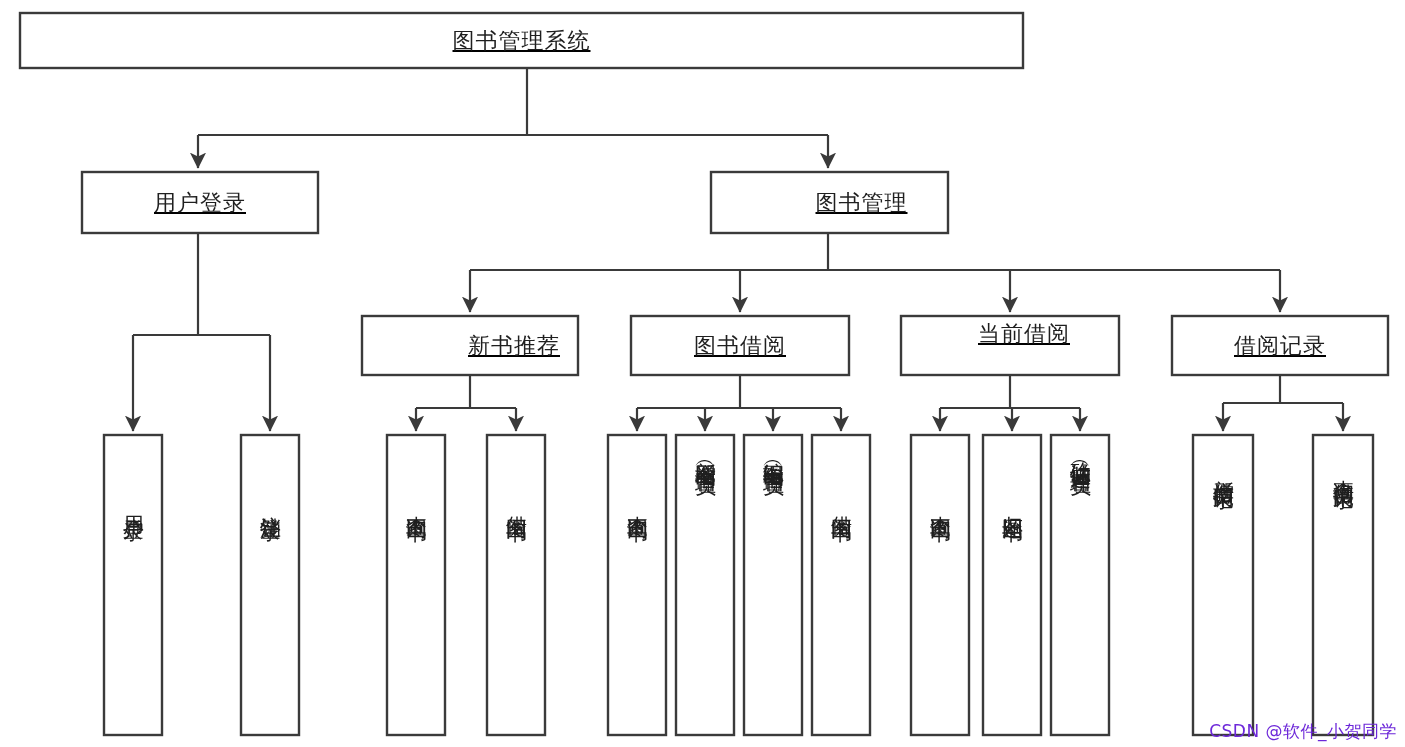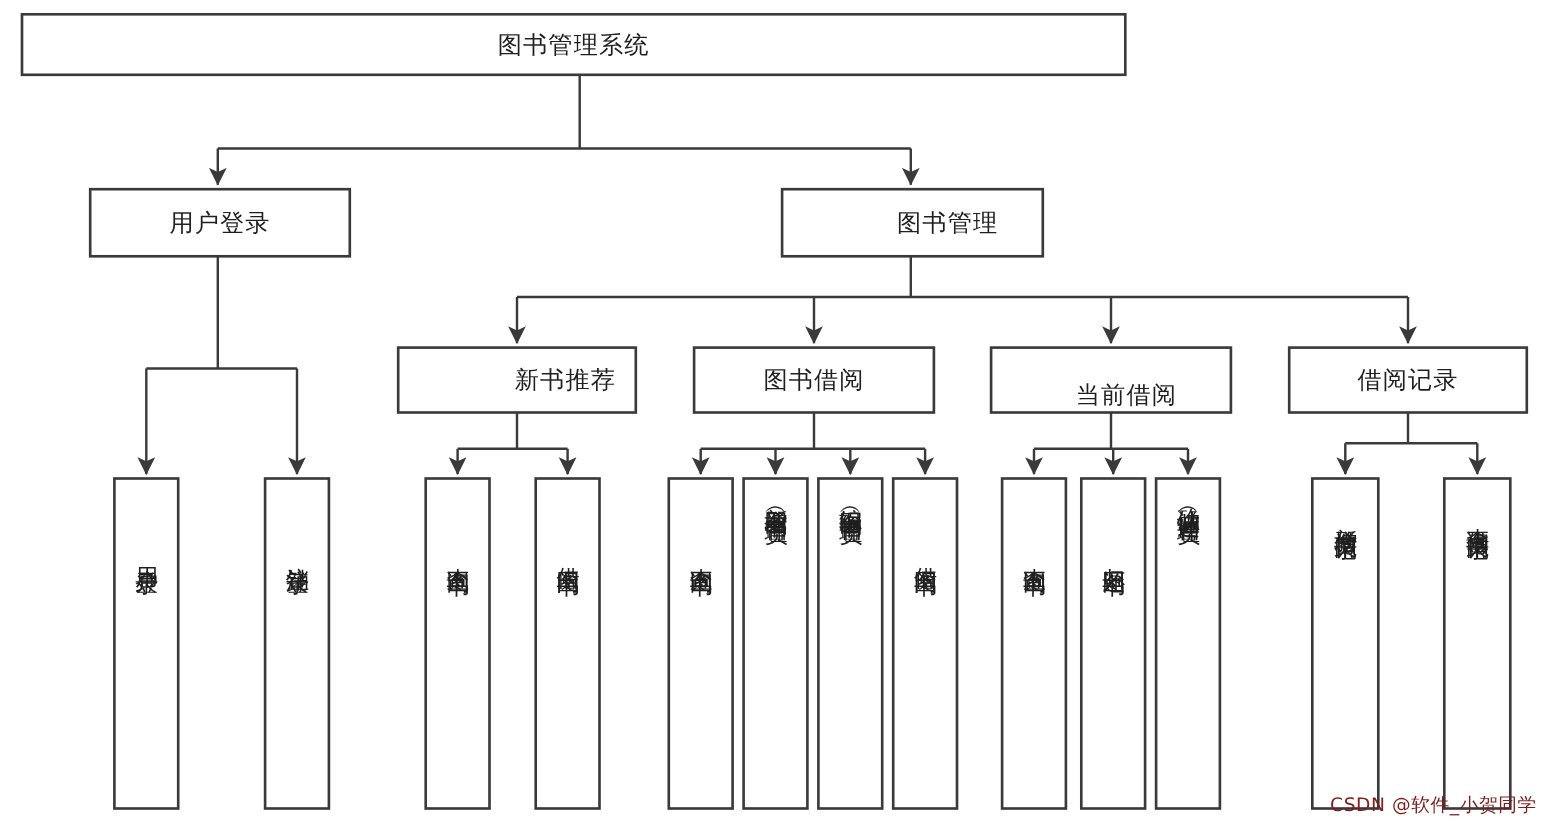--- a/index.html
+++ b/index.html
@@ -39,21 +39,21 @@
   .arrow-head {
     fill: #3a3a3a;
     stroke: none;
   }
   .watermark {
     position: absolute;
     right: 8px;
     bottom: 4px;
     font-family: "DejaVu Sans", "Liberation Sans", sans-serif;
     font-size: 17px;
-    color: #7f1d1d;
+    color: #6d28d9;
     white-space: nowrap;
     letter-spacing: 0.5px;
   }
   .vlabel-wrap {
     position: absolute;
     display: flex;
     align-items: flex-start;
     justify-content: center;
     pointer-events: none;
   }
@@ -66,20 +66,21 @@
     color: #1f1f1f;
     letter-spacing: 2px;
     white-space: nowrap;
   }
   .htext-wrap {
     position: absolute;
     display: flex;
     align-items: center;
     justify-content: center;
     pointer-events: none;
+    text-decoration: underline;
   }
   .htext {
     font-family: "DejaVu Sans", "Liberation Sans", sans-serif;
     font-size: 22px;
     color: #1f1f1f;
     letter-spacing: 1px;
     white-space: nowrap;
   }
 </style>
 </head>
@@ -178,21 +179,21 @@
   <div class="htext-wrap" style="left:711px; top:172px; width:237px; height:61px;margin-left:32px;">
     <span class="htext">图书管理</span>
   </div>
 
   <div class="htext-wrap" style="left:362px; top:316px; width:216px; height:59px;padding-left:44px;">
     <span class="htext">新书推荐</span>
   </div>
   <div class="htext-wrap" style="left:631px; top:316px; width:218px; height:59px;border-radius:26px;">
     <span class="htext">图书借阅</span>
   </div>
-  <div class="htext-wrap" style="left:901px; top:329px; width:246px; height:59px;">
+  <div class="htext-wrap" style="left:901px; top:304px; width:246px; height:59px;">
     <span class="htext">当前借阅</span>
   </div>
   <div class="htext-wrap" style="left:1172px; top:316px; width:216px; height:59px;">
     <span class="htext">借阅记录</span>
   </div>
 
   <div class="vlabel-wrap" style="left:104px; top:435px; width:58px; height:300px; padding-top:64px;">
     <span class="vtext">用户登录</span>
   </div>
   <div class="vlabel-wrap" style="left:241px; top:435px; width:58px; height:300px; padding-top:64px;">

